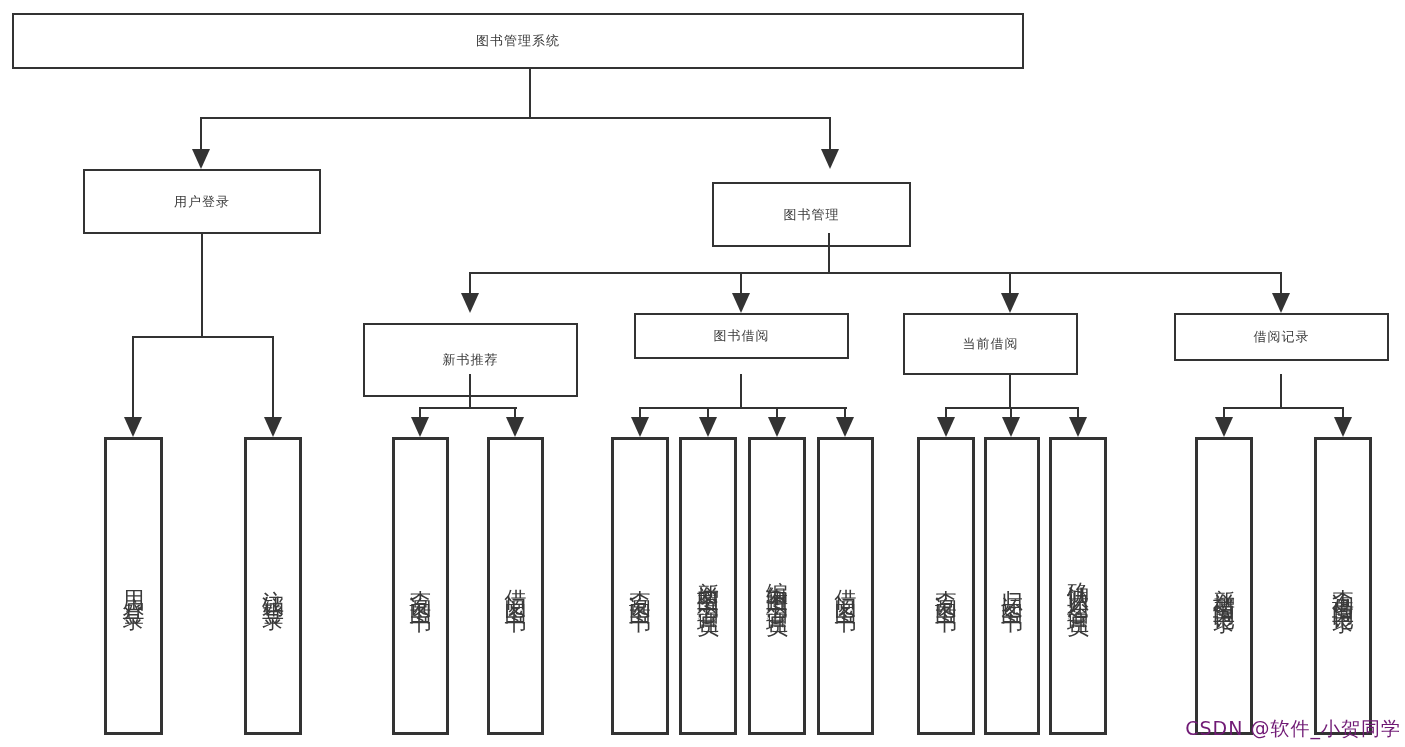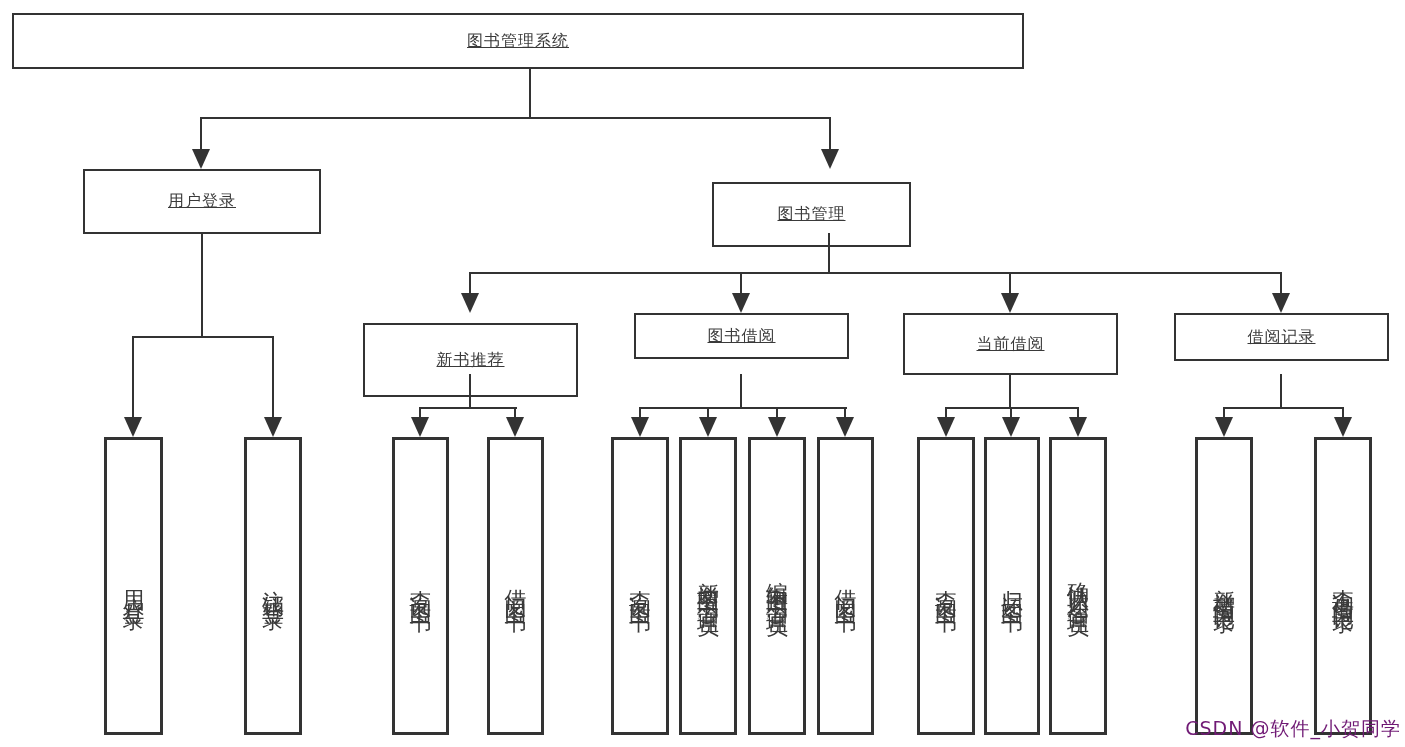--- a/index.html
+++ b/index.html
@@ -11,21 +11,21 @@
   }
   .stage{position:absolute;inset:0;width:1405px;height:747px;}
 
   
   .node{
     position:absolute;box-sizing:border-box;background:#ffffff;
     border:2px solid #333333;
     display:flex;align-items:center;justify-content:center;
     color:#3a3a3a;
   }
-  .node.h{font-size:16px;letter-spacing:1px;white-space:nowrap;text-decoration:underline;}
+  .node.h{font-size:13px;letter-spacing:1px;white-space:nowrap;}
   .node.leaf{
     border-width:3px;
     font-size:22px;
     writing-mode:vertical-rl;
     text-orientation:mixed;
     letter-spacing:7px;
     line-height:1;
     text-align:center;
   }
   .node.leaf.long{letter-spacing:5px;}
@@ -74,21 +74,21 @@
 
   <div class="vline" style="left:828px;top:233px;height:40px;"></div>
   <div class="hline" style="left:469px;top:272px;width:813px;"></div>
   <div class="drop" style="left:461px;top:272px;height:41px;"></div>
   <div class="drop" style="left:732px;top:272px;height:41px;"></div>
   <div class="drop" style="left:1001px;top:272px;height:41px;"></div>
   <div class="drop" style="left:1272px;top:272px;height:41px;"></div>
 
   <div class="node h" style="left:363px;top:323px;width:215px;height:74px;">新书推荐</div>
   <div class="node h" style="left:634px;top:313px;width:215px;height:46px;">图书借阅</div>
-  <div class="node h" style="left:903px;top:313px;width:215px;height:62px;">当前借阅</div>
+  <div class="node h" style="left:903px;top:313px;width:175px;height:62px;">当前借阅</div>
   <div class="node h" style="left:1174px;top:313px;width:215px;height:48px;">借阅记录</div>
 
   <div class="vline" style="left:469px;top:374px;height:34px;"></div>
   <div class="hline" style="left:419px;top:407px;width:98px;"></div>
   <div class="drop" style="left:411px;top:407px;height:30px;"></div>
   <div class="drop" style="left:506px;top:407px;height:30px;"></div>
 
   <div class="vline" style="left:740px;top:374px;height:34px;"></div>
   <div class="hline" style="left:639px;top:407px;width:208px;"></div>
   <div class="drop" style="left:631px;top:407px;height:30px;"></div>

